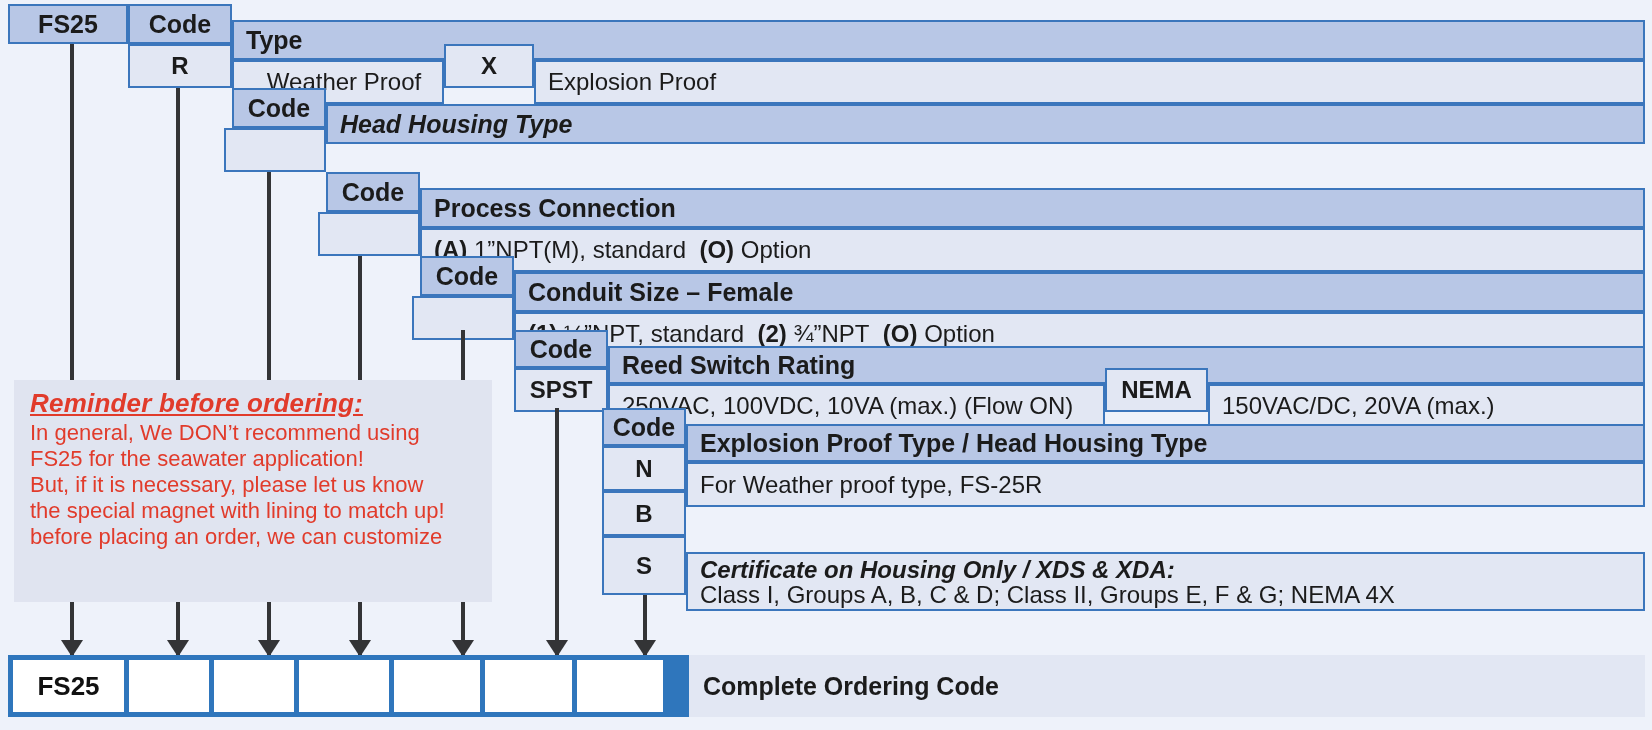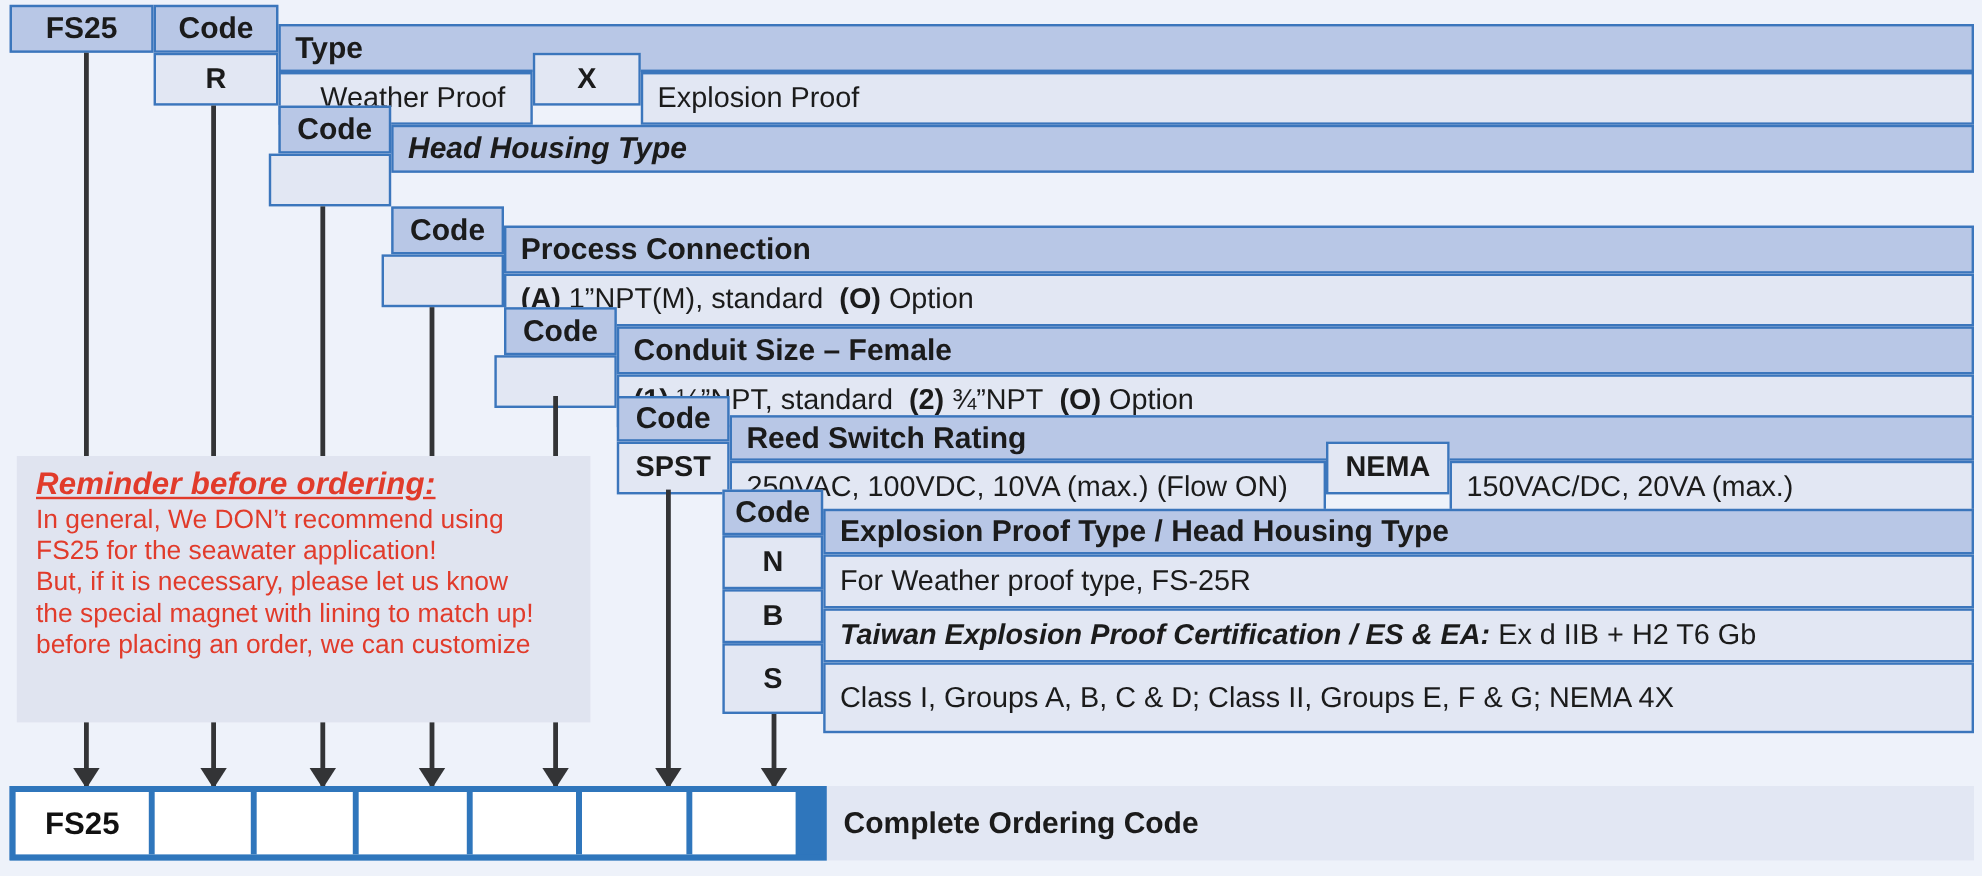--- a/index.html
+++ b/index.html
@@ -160,29 +160,24 @@
   <div class="cell val ctr code-col" style="left:1105px;top:368px;width:103px;height:44px;">NEMA</div>
   <div class="cell val lft" style="left:1208px;top:368px;width:437px;height:44px;">150VAC/DC, 20VA (max.)</div>
 
   <div class="cell hdr ctr" style="left:602px;top:408px;width:84px;height:38px;">Code</div>
   <div class="cell hdr lft" style="left:686px;top:408px;width:959px;height:38px;">Explosion Proof Type / Head Housing Type</div>
 
   <div class="cell val ctr code-col" style="left:602px;top:446px;width:84px;height:45px;">N</div>
   <div class="cell val lft" style="left:686px;top:446px;width:959px;height:45px;">For Weather proof type, FS-25R</div>
 
   <div class="cell val ctr code-col" style="left:602px;top:491px;width:84px;height:45px;">B</div>
-  <div class="cell val lft" style="left:686px;top:491px;width:959px;height:45px;">
-    <span>
-      <i class="bi">Taiwan Explosion Proof Certification / ES &amp; EA:</i>
-      <span>Ex d IIB + H2 T6 Gb</span>
-    </span>
-  </div>
 
   <div class="cell val ctr code-col" style="left:602px;top:536px;width:84px;height:59px;">S</div>
   <div class="cell val lft stack" style="left:686px;top:536px;width:959px;height:59px;">
+    <i class="bi two-line">Certificate on Housing Only / XDS &amp; XDA:</i>
     <span class="two-line">Class I, Groups A, B, C &amp; D; Class II, Groups E, F &amp; G; NEMA 4X</span>
   </div>
 
   <div class="vline" style="left:70px;top:44px;height:612px;"></div>
   <div class="vline" style="left:176px;top:88px;height:568px;"></div>
   <div class="vline" style="left:267px;top:172px;height:484px;"></div>
   <div class="vline" style="left:358px;top:256px;height:400px;"></div>
   <div class="vline" style="left:461px;top:330px;height:326px;"></div>
   <div class="vline" style="left:555px;top:408px;height:248px;"></div>
   <div class="vline" style="left:643px;top:595px;height:61px;"></div>

